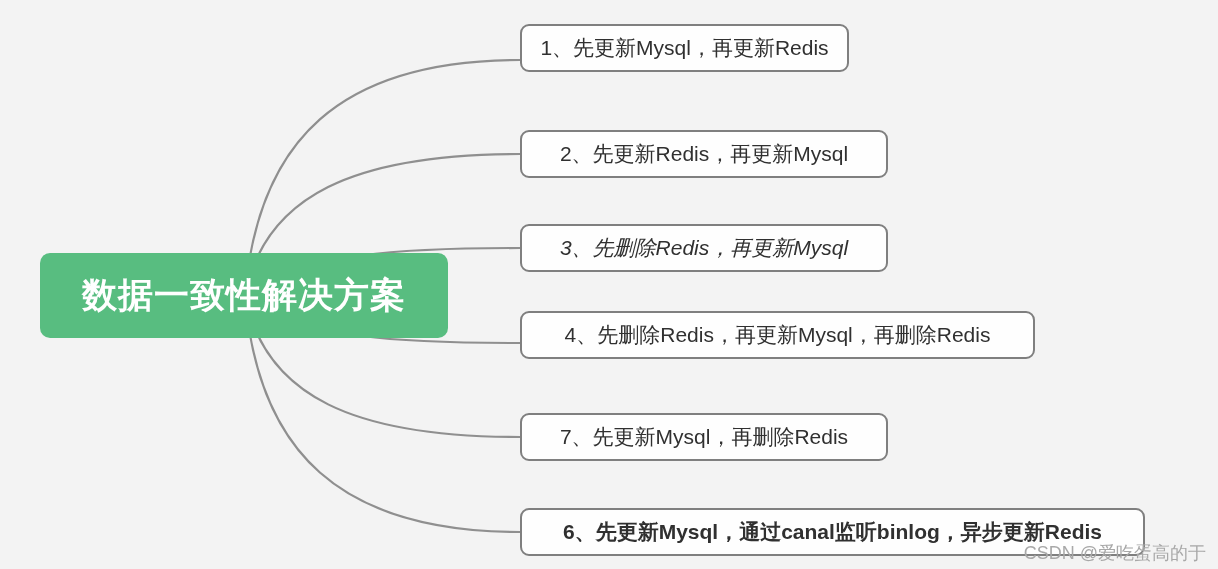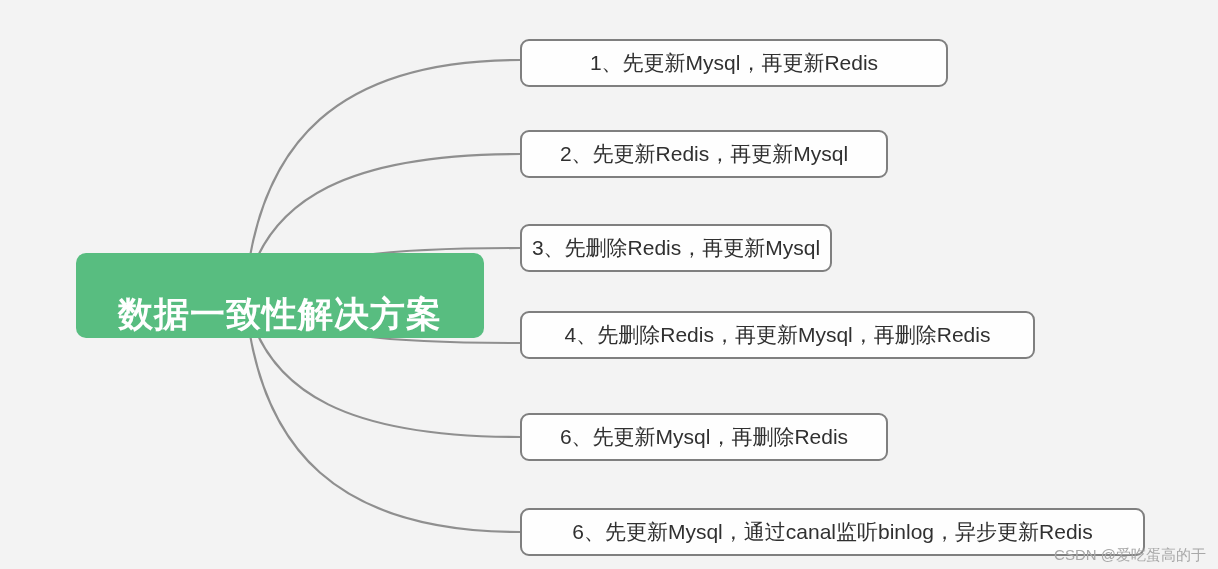--- a/index.html
+++ b/index.html
@@ -29,24 +29,23 @@
   }
   .root-node {
     position: absolute;
     left: 40px;
     top: 253px;
     width: 408px;
     height: 85px;
     background: var(--root-bg, #58bd80);
     border-radius: 10px;
     display: flex;
-    align-items: flex-end;
+    align-items: center;
     justify-content: center;
     cursor: pointer;
-    margin-left: 36px;
   }
   .root-node .root-label {
     color: var(--root-text, #ffffff);
     font-size: 35px;
     font-weight: bold;
     letter-spacing: 1px;
     white-space: nowrap;
   }
   .branch-node {
     position: absolute;
@@ -59,31 +58,31 @@
     display: flex;
     align-items: center;
     justify-content: center;
     cursor: pointer;
   }
   .branch-node .branch-label {
     color: var(--branch-text, #303030);
     font-size: 21px;
     white-space: nowrap;
   }
-  .branch-1 { top: 39px;  width: 428px; }
+  .branch-1 { top: 24px;  width: 329px; }
   .branch-2 { top: 130px; width: 368px; text-align: right; }
-  .branch-3 { top: 224px; width: 312px; }
+  .branch-3 { top: 224px; width: 368px; font-style: italic; }
   .branch-4 { top: 311px; width: 515px; }
   .branch-5 { top: 413px; width: 368px; }
-  .branch-6 { top: 508px; width: 625px; }
+  .branch-6 { top: 508px; width: 625px; font-weight: bold; }
   .watermark {
     position: absolute;
     right: 12px;
     bottom: 4px;
-    font-size: 15px;
+    font-size: 18px;
     color: var(--watermark, #a8a8a8);
     white-space: nowrap;
     pointer-events: none;
   }
 </style>
 </head>
 <body>
 
 <div class="canvas">
 
@@ -110,21 +109,21 @@
 
   <div class="branch-node branch-3">
     <span class="branch-label">3、先删除Redis，再更新Mysql</span>
   </div>
 
   <div class="branch-node branch-4">
     <span class="branch-label">4、先删除Redis，再更新Mysql，再删除Redis</span>
   </div>
 
   <div class="branch-node branch-5">
-    <span class="branch-label">6、先更新Mysql，再删除Redis</span>
+    <span class="branch-label">7、先更新Mysql，再删除Redis</span>
   </div>
 
   <div class="branch-node branch-6">
     <span class="branch-label">6、先更新Mysql，通过canal监听binlog，异步更新Redis</span>
   </div>
 
   <div class="watermark">CSDN @爱吃蛋高的于</div>
 
 </div>
 

